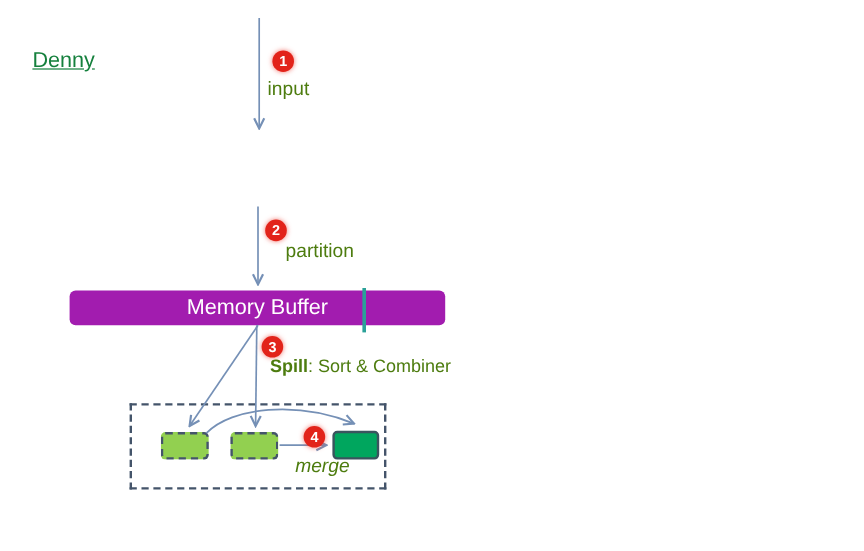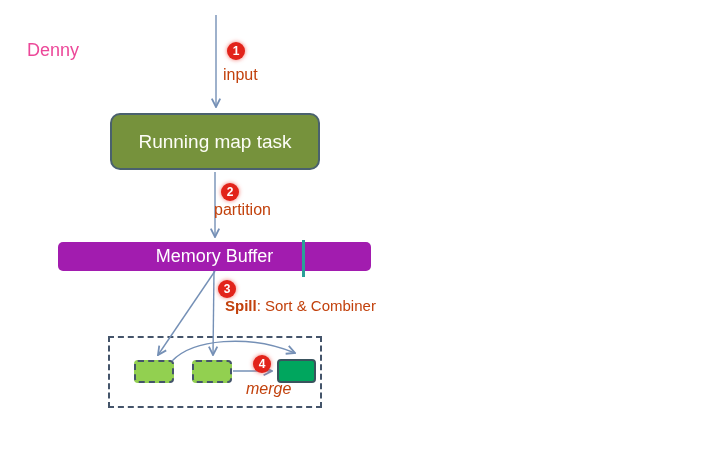--- a/index.html
+++ b/index.html
@@ -12,21 +12,22 @@
     width: 720px;
     height: 459px;
     background: #ffffff;
     overflow: hidden;
   }
   .abs { position: absolute; }
 
   .author {
     left: 27px; top: 40px;
     font-size: 18px;
-    color: #ec4899;
+    color: #15803d;
+    text-decoration: underline;
   }
 
   .map-task {
     left: 110px; top: 113px;
     width: 206px; height: 53px;
     background: #76923c;
     border: 2px solid #4a616e;
     border-radius: 10px;
     display: flex; align-items: center; justify-content: center;
     color: #fdfdf7;
@@ -79,49 +80,46 @@
     font-weight: bold;
     display: flex; align-items: center; justify-content: center;
     box-shadow: 0 0 4px rgba(237, 68, 57, 0.75);
   }
   .badge-1 { left: 227px; top: 42px; }
   .badge-2 { left: 221px; top: 183px; }
   .badge-3 { left: 218px; top: 280px; }
   .badge-4 { left: 253px; top: 355px; }
 
   .flow-label {
-    color: #c2410c;
+    color: #4d7c0f;
     font-size: 16px;
     white-space: nowrap;
   }
   .label-input     { left: 223px; top: 66px; }
-  .label-partition { left: 214px; top: 201px; }
+  .label-partition { left: 238px; top: 201px; }
   .label-spill     { left: 225px; top: 297px; font-size: 15px; }
   .label-spill .bold-part { font-weight: bold; margin-top: 28px; }
   .label-merge     { left: 246px; top: 380px; font-style: italic; }
 
   svg.connector-layer {
     position: absolute;
     left: 0; top: 0;
     pointer-events: none;
   }
   .flow-line {
     stroke: #7590b6;
     stroke-width: 1.4;
     fill: none;
   }
 </style>
 </head>
 <body>
 
 <div class="slide">
 
-  <div class="abs map-task">
-    <span>Running map task</span>
-  </div>
 
   <div class="abs memory-buffer">
     <span>Memory Buffer</span>
   </div>
   <div class="abs buffer-divider"></div>
 
   <div class="abs spill-box"></div>
   <div class="abs spill-file spill-file-1"></div>
   <div class="abs spill-file spill-file-2"></div>
   <div class="abs merged-file"></div>

